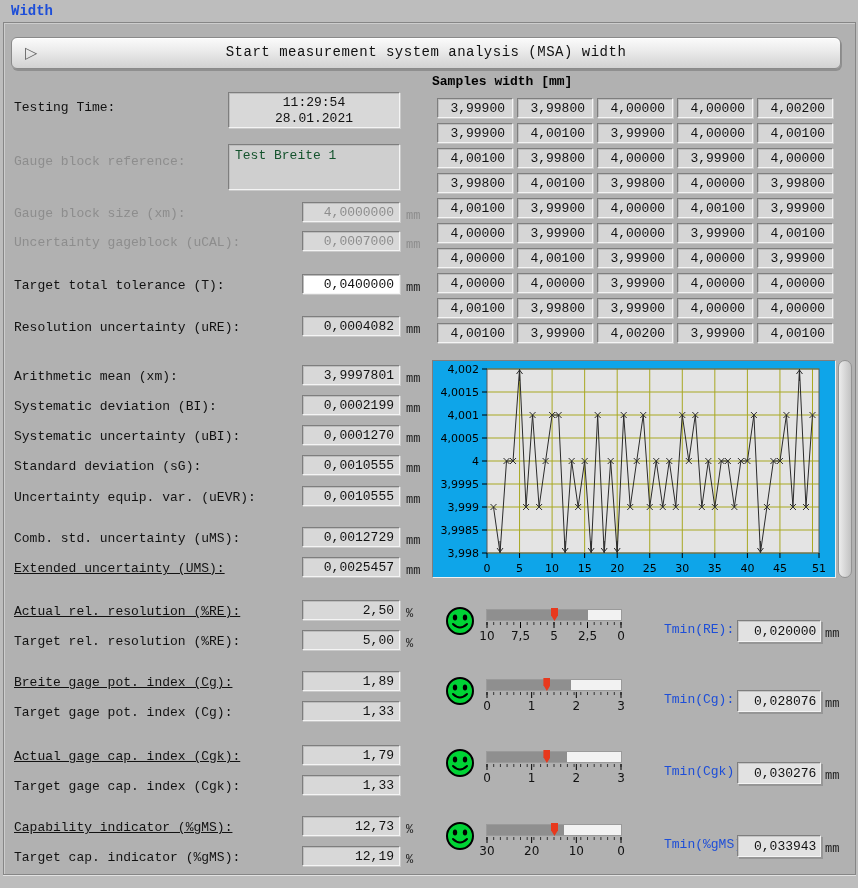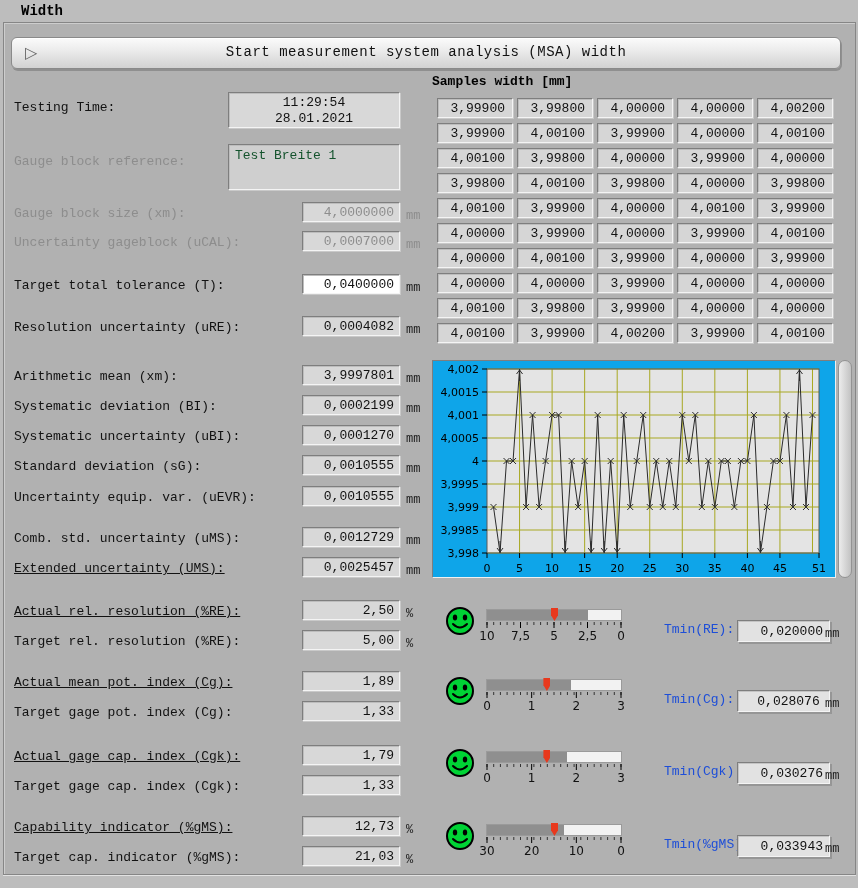--- a/index.html
+++ b/index.html
@@ -2,21 +2,21 @@
 <html><head>
 <meta charset="utf-8">
 <style>
   html,body{margin:0;padding:0;}
   body{
     width:858px;height:888px;position:relative;overflow:hidden;
     background:#bdbdbd;
     font-family:"Liberation Mono",monospace;
   }
   
-  .win-title{position:absolute;left:21px;top:3px;font:bold 14px "Liberation Mono",monospace;color:#000000;}
+  .win-title{position:absolute;left:11px;top:3px;font:bold 14px "Liberation Mono",monospace;color:#1d4ed8;}
   
   .panel{
     position:absolute;left:3px;top:22px;width:851px;height:851px;
     background:#b1b1b1;
     border:1px solid #868686;
     box-shadow:inset 1px 1px 0 #cdcdcd, 0 1px 0 #e2e2e2;
   }
   
   .start-btn{
     position:absolute;left:11px;top:37px;width:828px;height:30px;
@@ -90,21 +90,21 @@
   .sfill{position:absolute;left:0;top:0;height:100%;background:#8f8f8f;}
   .sptr{
     position:absolute;top:-2px;width:7px;height:13px;background:#e8391d;
     clip-path:polygon(0 0,100% 0,100% 55%,50% 100%,0 55%);
   }
   .sticks{position:absolute;left:486px;width:136px;height:8px;}
   .slabels{position:absolute;left:486px;width:136px;height:14px;font:12px "DejaVu Sans",sans-serif;color:#111;}
   .slabels span{position:absolute;transform:translateX(-50%);white-space:nowrap;}
   .tmin-lbl{position:absolute;left:664px;width:104px;text-align:left;font:13px "Liberation Mono",monospace;color:#1d4ed8;white-space:nowrap;}
   .tmin-box{
-    position:absolute;left:737px;width:93px;height:22px;box-sizing:border-box;
+    position:absolute;left:737px;width:84px;height:22px;box-sizing:border-box;
     background:#e2e2e2;
     border:1px solid;border-color:#7e7e7e #f4f4f4 #f4f4f4 #7e7e7e;
     box-shadow:2px 2px 0 #969696, inset 1px 1px 0 #c4c4c4;
     font:13px "Liberation Mono",monospace;color:#111;text-align:right;padding:3px 6px 0 16px;
   }
   .tmin-unit{position:absolute;left:825px;font:12px "Liberation Mono",monospace;color:#222;}
 </style>
 </head>
 <body>
 
@@ -189,21 +189,21 @@
   <span class="lbl">Actual rel. resolution (%RE):</span>
   <div class="vbox">2,50</div>
   <span class="funit">%</span>
 </div>
 <div class="frow" style="top:630px">
   <span class="lbl">Target rel. resolution (%RE):</span>
   <div class="vbox">5,00</div>
   <span class="funit">%</span>
 </div>
 <div class="frow ul" style="top:671px">
-  <span class="lbl">Actual mean pot. index (Cg):</span>
+  <span class="lbl">Breite gage pot. index (Cg):</span>
   <div class="vbox">1,89</div>
   <span class="funit"></span>
 </div>
 <div class="frow" style="top:701px">
   <span class="lbl">Target gage pot. index (Cg):</span>
   <div class="vbox">1,33</div>
   <span class="funit"></span>
 </div>
 <div class="frow ul" style="top:745px">
   <span class="lbl">Actual gage cap. index (Cgk):</span>
@@ -215,21 +215,21 @@
   <div class="vbox">1,33</div>
   <span class="funit"></span>
 </div>
 <div class="frow ul" style="top:816px">
   <span class="lbl">Capability indicator (%gMS):</span>
   <div class="vbox">12,73</div>
   <span class="funit">%</span>
 </div>
 <div class="frow" style="top:846px">
   <span class="lbl">Target cap. indicator (%gMS):</span>
-  <div class="vbox">21,03</div>
+  <div class="vbox">12,19</div>
   <span class="funit">%</span>
 </div>
 
 <div class="samples-hdr">Samples width [mm]</div>
 <div class="samples-table">
     <div class="cell">3,99900</div>
     <div class="cell">3,99800</div>
     <div class="cell">4,00000</div>
     <div class="cell">4,00000</div>
     <div class="cell">4,00200</div>

